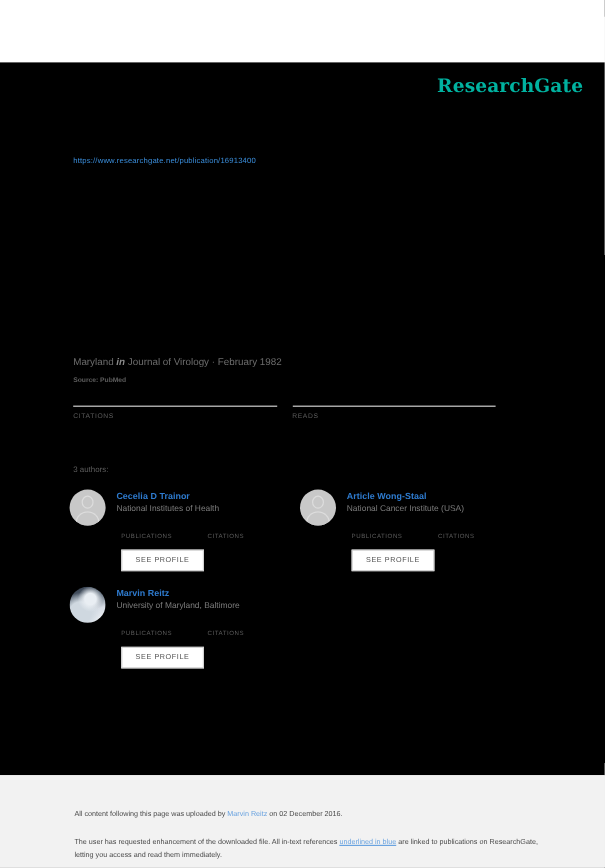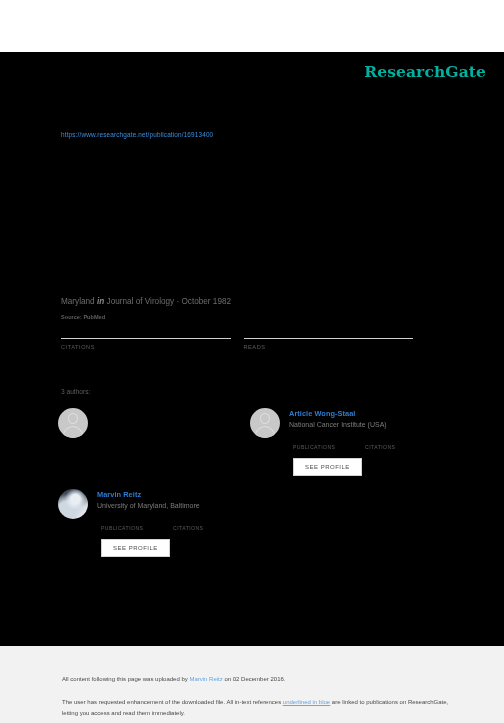--- a/index.html
+++ b/index.html
@@ -285,21 +285,21 @@
   <div class="top-white"></div>
   <div class="dark-body"></div>
 
   <div class="brand">ResearchGate</div>
 
   <a class="doi-link" href="#">https://www.researchgate.net/publication/16913400</a>
 
   <div class="pub-meta">
     <span>Maryland</span>
     <span class="in-word">in</span>
-    <span>Journal of Virology · October 1982</span>
+    <span>Journal of Virology · February 1982</span>
   </div>
   <div class="pub-source">Source: PubMed</div>
 
   <div class="metrics">
     <div class="metric">
       <div class="metric-value"></div>
       <div class="metric-rule"></div>
       <div class="metric-label">CITATIONS</div>
     </div>
     <div class="metric">
@@ -312,20 +312,35 @@
   <div class="authors-count">3 authors:</div>
 
   <div class="authors-grid">
 
     <div class="author-row">
 
       <div class="author">
         <div class="avatar">
           <div class="head"></div>
           <div class="body-shape"></div>
+        </div>
+        <div class="author-info">
+          <div class="author-name">Cecelia D Trainor</div>
+          <div class="author-affil">National Institutes of Health</div>
+          <div class="author-stats">
+            <div class="stat">
+              <div class="stat-value"></div>
+              <div class="stat-label">PUBLICATIONS</div>
+            </div>
+            <div class="stat">
+              <div class="stat-value"></div>
+              <div class="stat-label">CITATIONS</div>
+            </div>
+          </div>
+          <div class="see-profile">SEE PROFILE</div>
         </div>
       </div>
 
       <div class="author">
         <div class="avatar">
           <div class="head"></div>
           <div class="body-shape"></div>
         </div>
         <div class="author-info">
           <div class="author-name">Article Wong-Staal</div>

